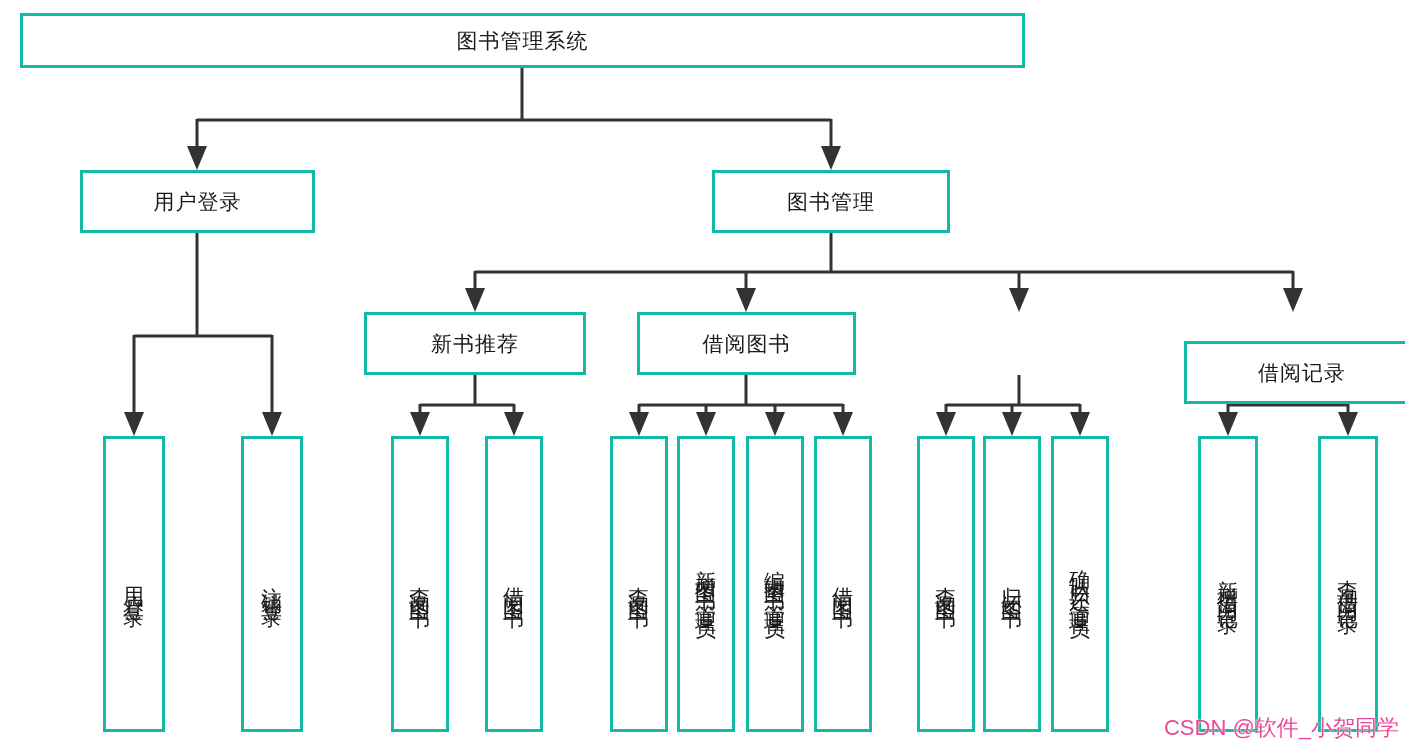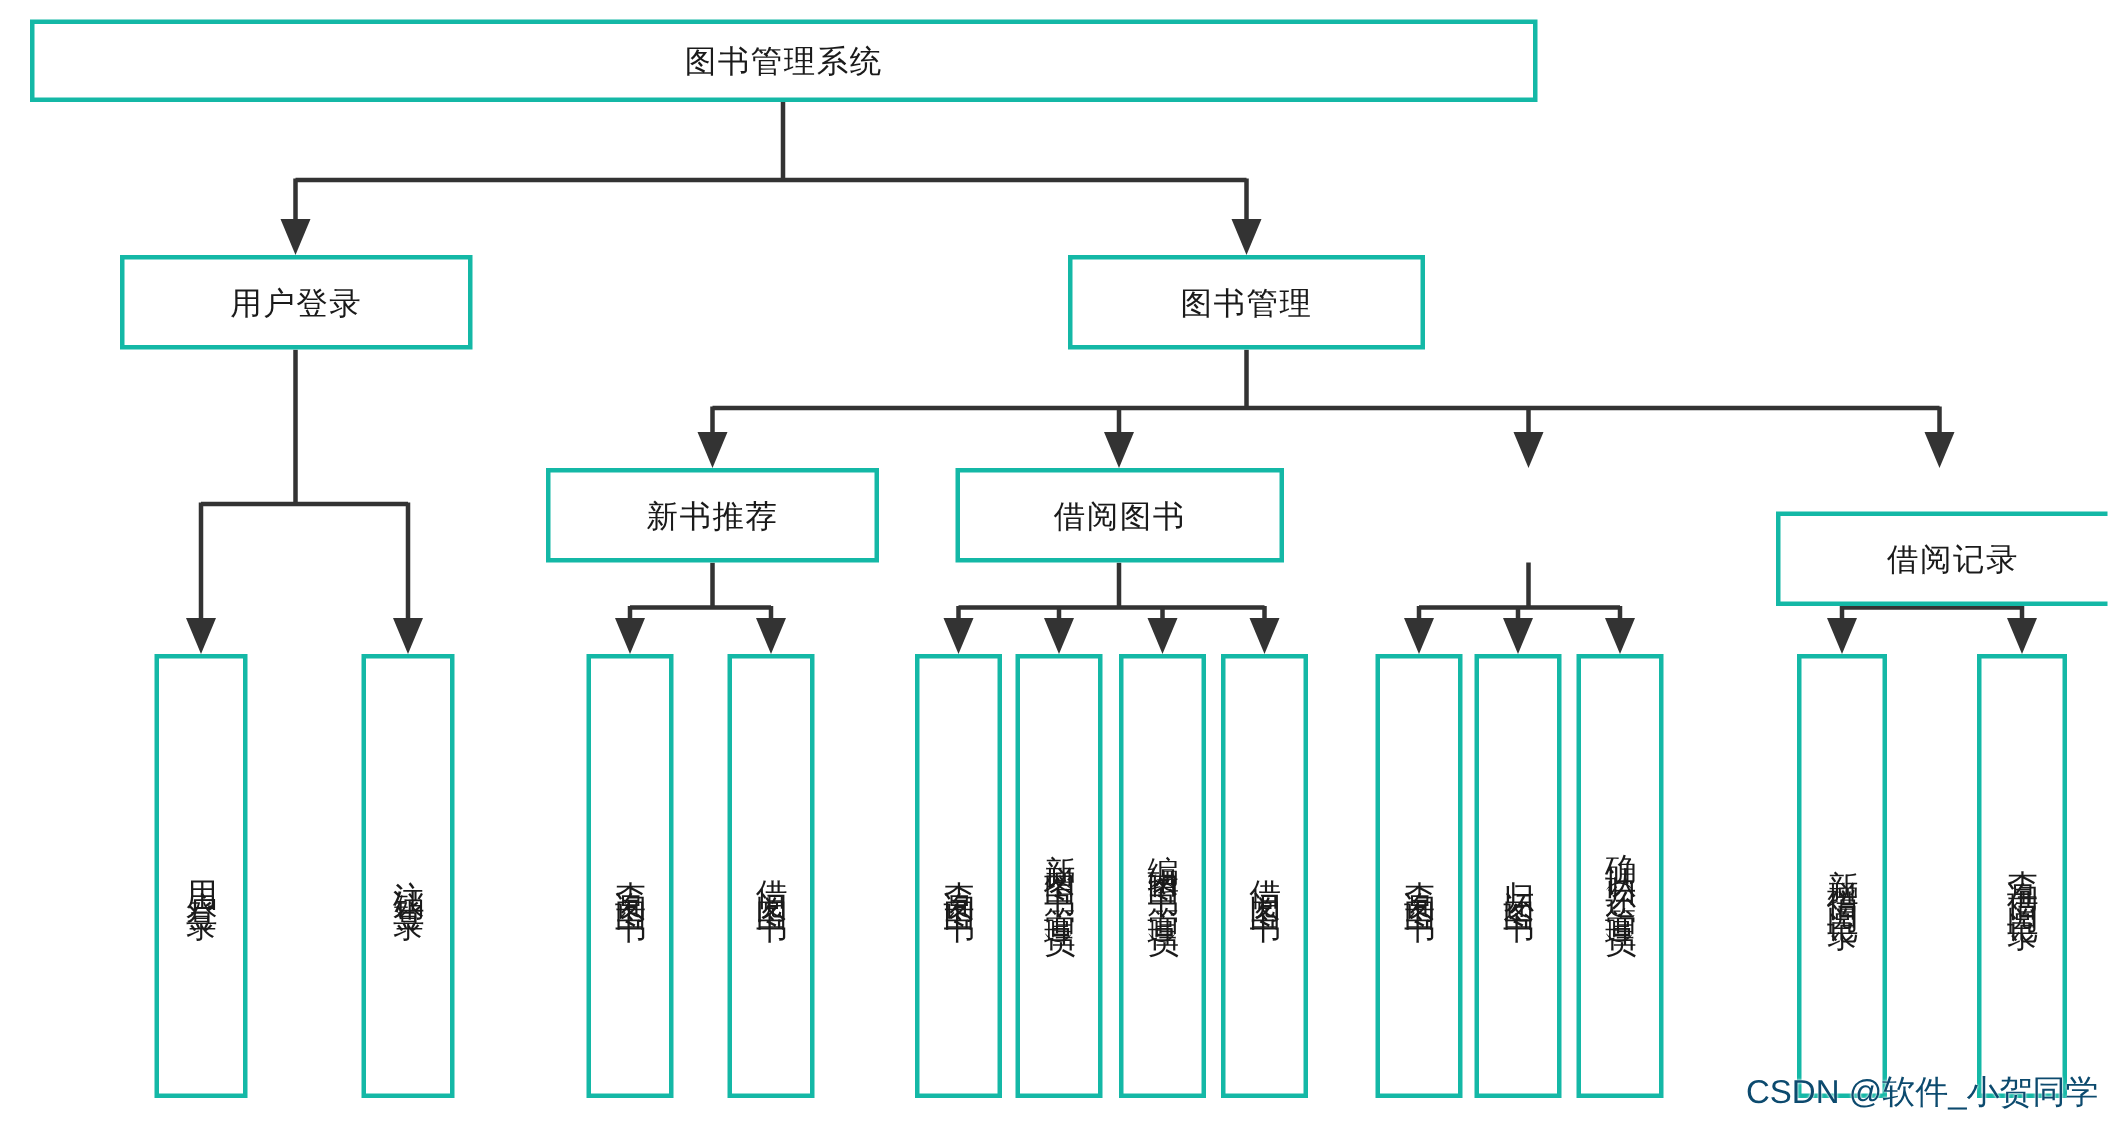--- a/index.html
+++ b/index.html
@@ -18,21 +18,21 @@
     display:flex; align-items:center; justify-content:center;
     text-align:center;
   }
   .h-node { font-size:21px; letter-spacing:1px; }
   .v-node .label {
     writing-mode:vertical-rl; text-orientation:mixed;
     font-size:21px; letter-spacing:7px; line-height:1.1;
   }
   .watermark {
     position:absolute; right:6px; bottom:4px;
-    font-size:22px; color:#0c4a6e;
+    font-size:22px; color:#ec4899;
     text-shadow:0 0 2px #ffffff, 0 0 1px #ffffff;
     white-space:nowrap;
   }
 </style>
 </head>
 <body>
 
 <div class="stage">
 
   <svg class="connectors" width="1405" height="747" viewBox="0 0 1405 747">

